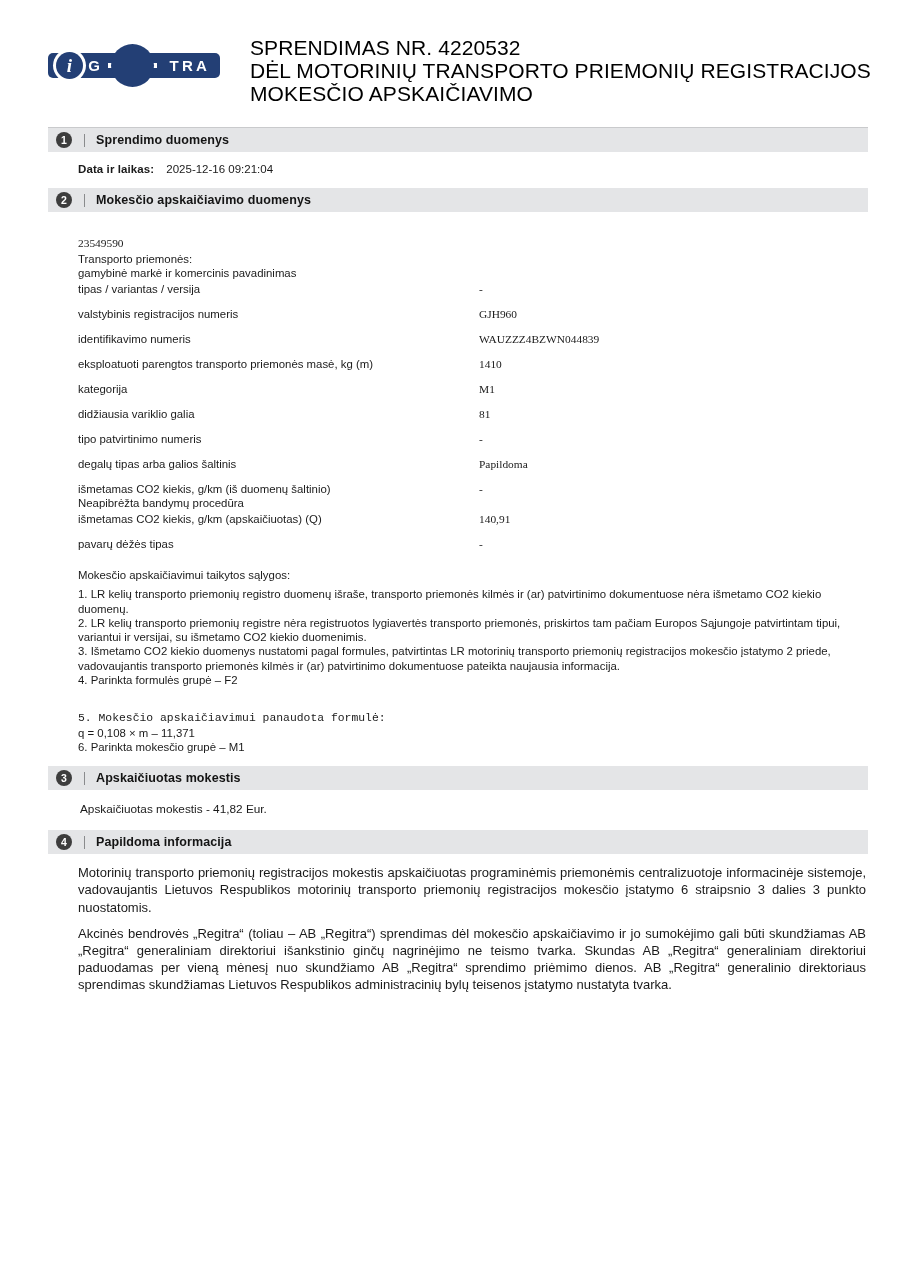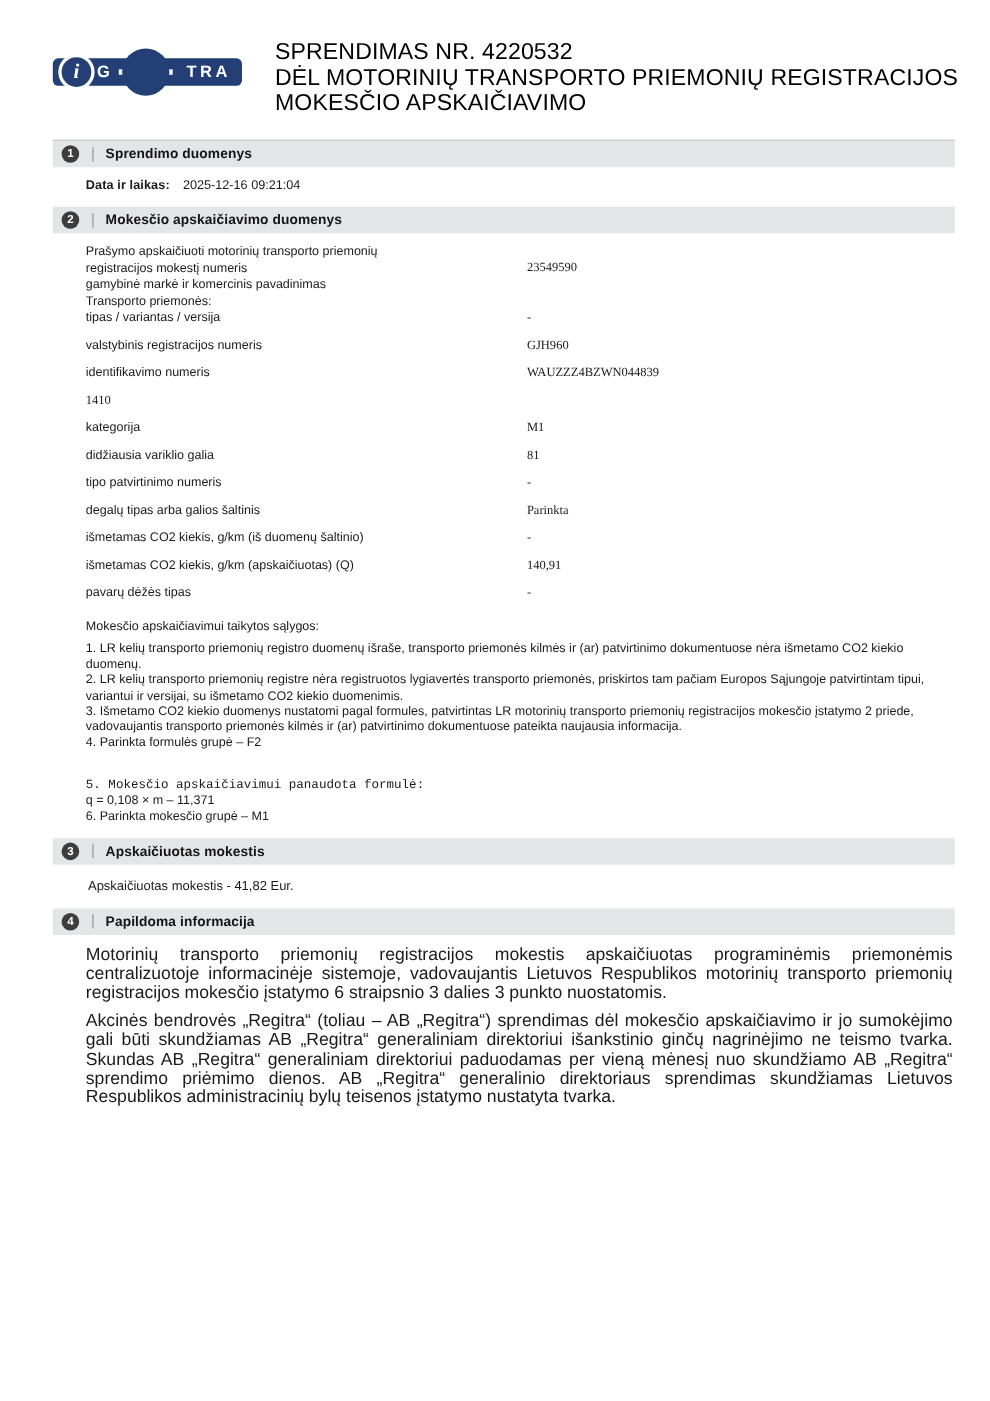--- a/index.html
+++ b/index.html
@@ -228,21 +228,21 @@
     font-size: 11.8px;
     color: #1a1a1a;
     padding-left: 2px;
   }
 
   .info-body {
     padding: 0 34px 0 78px;
   }
   .info-para {
     margin-top: 10px;
-    font-size: 16px;
+    font-size: 13px;
     line-height: 17.2px;
     color: #1a1a1a;
     text-align: justify;
   }
   .info-para.second {
     margin-top: 9px;
   }
 </style>
 </head>
 <body>
@@ -286,31 +286,27 @@
     <div class="badge">2</div>
     <div class="bar-divider"></div>
     <div class="section-title">Mokesčio apskaičiavimo duomenys</div>
   </div>
 
   <div class="section-body">
 
     <div class="spec-table">
 
       <div class="spec-row">
-        <div class="label">
-          <span>Prašymo apskaičiuoti motorinių transporto priemonių</span>
-          <span>registracijos mokestį numeris</span>
-        </div>
         <div class="value" style="padding-top:14px;">23549590</div>
       </div>
 
       <div class="spec-row">
         <div class="label">
+          <span>Transporto priemonės:</span>
           <span>gamybinė markė ir komercinis pavadinimas</span>
-          <span>Transporto priemonės:</span>
         </div>
       </div>
 
       <div class="spec-row">
         <div class="label">
           <span>tipas / variantas / versija</span>
         </div>
         <div class="value">-</div>
       </div>
 
@@ -322,20 +318,23 @@
       </div>
 
       <div class="spec-row">
         <div class="label">
           <span>identifikavimo numeris</span>
         </div>
         <div class="value">WAUZZZ4BZWN044839</div>
       </div>
 
       <div class="spec-row">
+        <div class="label">
+          <span>eksploatuoti parengtos transporto priemonės masė, kg (m)</span>
+        </div>
         <div class="value">1410</div>
       </div>
 
       <div class="spec-row">
         <div class="label">
           <span>kategorija</span>
         </div>
         <div class="value">M1</div>
       </div>
 
@@ -350,26 +349,27 @@
         <div class="label">
           <span>tipo patvirtinimo numeris</span>
         </div>
         <div class="value">-</div>
       </div>
 
       <div class="spec-row">
         <div class="label">
           <span>degalų tipas arba galios šaltinis</span>
         </div>
-        <div class="value">Parinkta</div>
+        <div class="value">Papildoma</div>
       </div>
 
       <div class="spec-row">
         <div class="label">
           <span>išmetamas CO2 kiekis, g/km (iš duomenų šaltinio)</span>
+          <span>Neapibrėžta bandymų procedūra</span>
         </div>
         <div class="value">-</div>
       </div>
 
       <div class="spec-row">
         <div class="label">
           <span>išmetamas CO2 kiekis, g/km (apskaičiuotas) (Q)</span>
         </div>
         <div class="value">140,91</div>
       </div>

